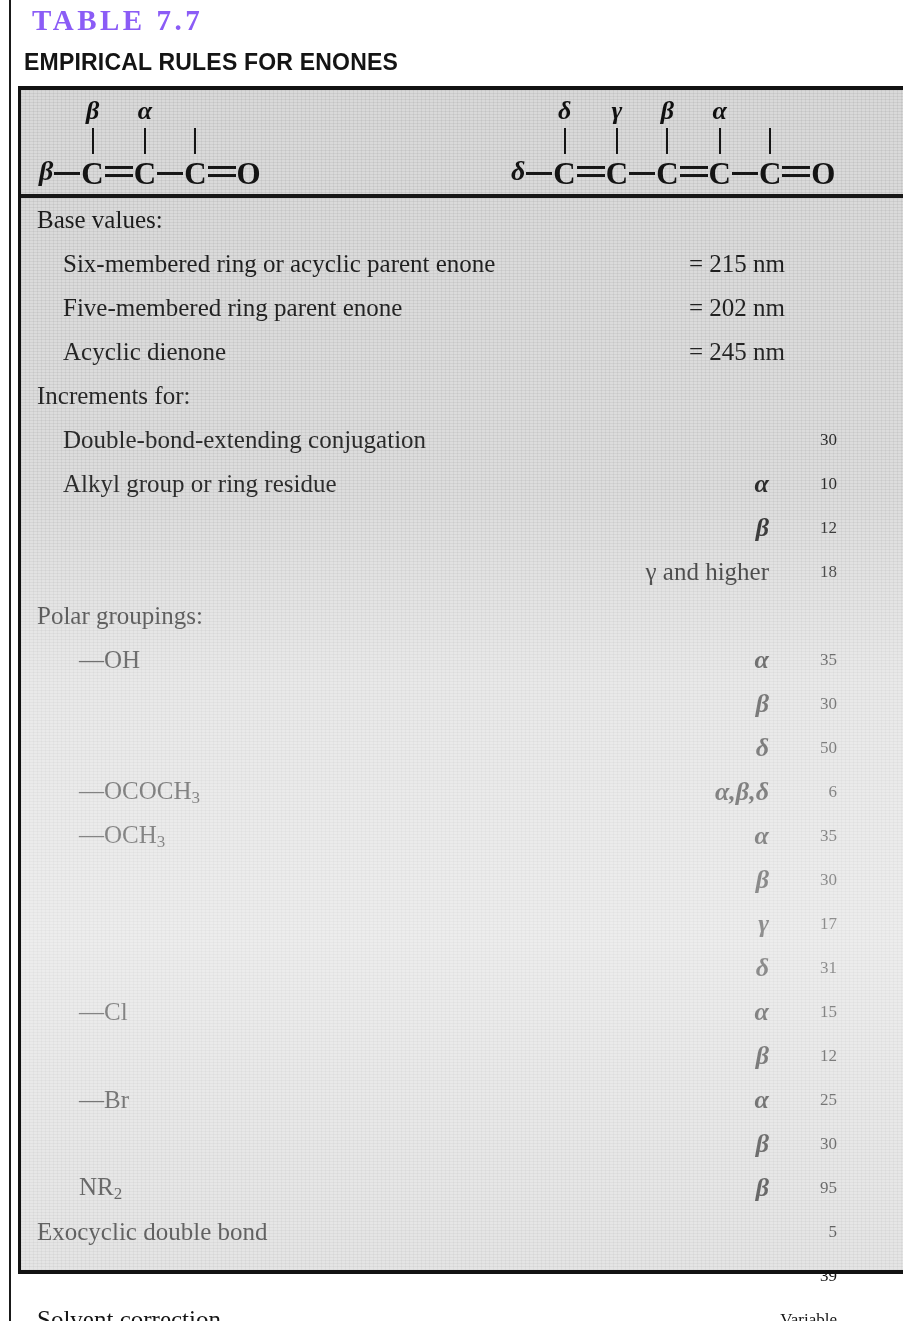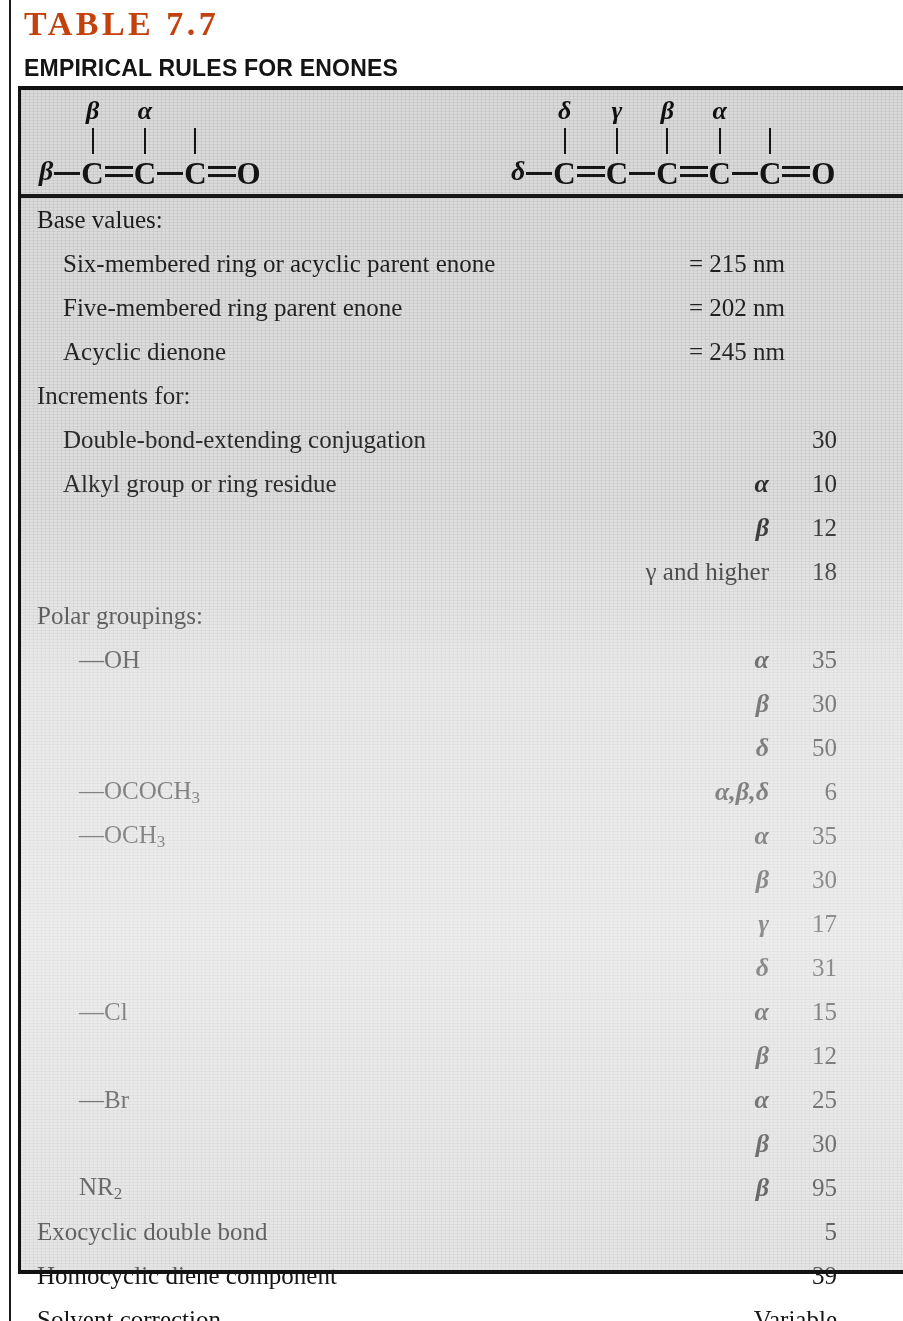--- a/index.html
+++ b/index.html
@@ -27,25 +27,26 @@
 
   
   .title-block {
     position: absolute;
     left: 24px;
     top: 4px;
     width: 700px;
   }
   .table-number {
     font-family: "Liberation Serif", "DejaVu Serif", serif;
-    font-size: 34px;
+    font-size: 29px;
     font-weight: bold;
     letter-spacing: 3.5px;
-    color: #c2410c;
+    color: #8b5cf6;
     line-height: 1.15;
+    margin-left: 8px;
   }
   .table-caption {
     font-family: "Liberation Sans", "DejaVu Sans", sans-serif;
     font-size: 23px;
     font-weight: bold;
     letter-spacing: 0.2px;
     color: #141414;
     margin-top: 12px;
     line-height: 1.15;
   }
@@ -207,21 +208,21 @@
   .pos.plain {
     font-style: normal;
     font-weight: normal;
     font-size: 25px;
   }
   .num {
     position: absolute;
     left: 762px;
     width: 54px;
     text-align: right;
-    font-size: 25px;
+    font-size: 17px;
     color: #151515;
   }
   .num.wide { left: 700px; width: 116px; }
 
   sub { font-size: 0.68em; vertical-align: -0.22em; }
 </style>
 </head>
 <body>
 
 <div class="page-left-rule"></div>
@@ -440,21 +441,20 @@
       <span class="label lvl2"><span>NR</span><sub>2</sub></span>
       <span class="pos">β</span>
       <span class="num">95</span>
     </div>
 
     <div class="row">
       <span class="label lvl0">Exocyclic double bond</span>
       <span class="num">5</span>
     </div>
     <div class="row">
-      <span class="label lvl0">Homocyclic diene component</span>
       <span class="num">39</span>
     </div>
     <div class="row">
       <span class="label lvl0">Solvent correction</span>
       <span class="num wide">Variable</span>
 
     </div>
 
   </div>
 

